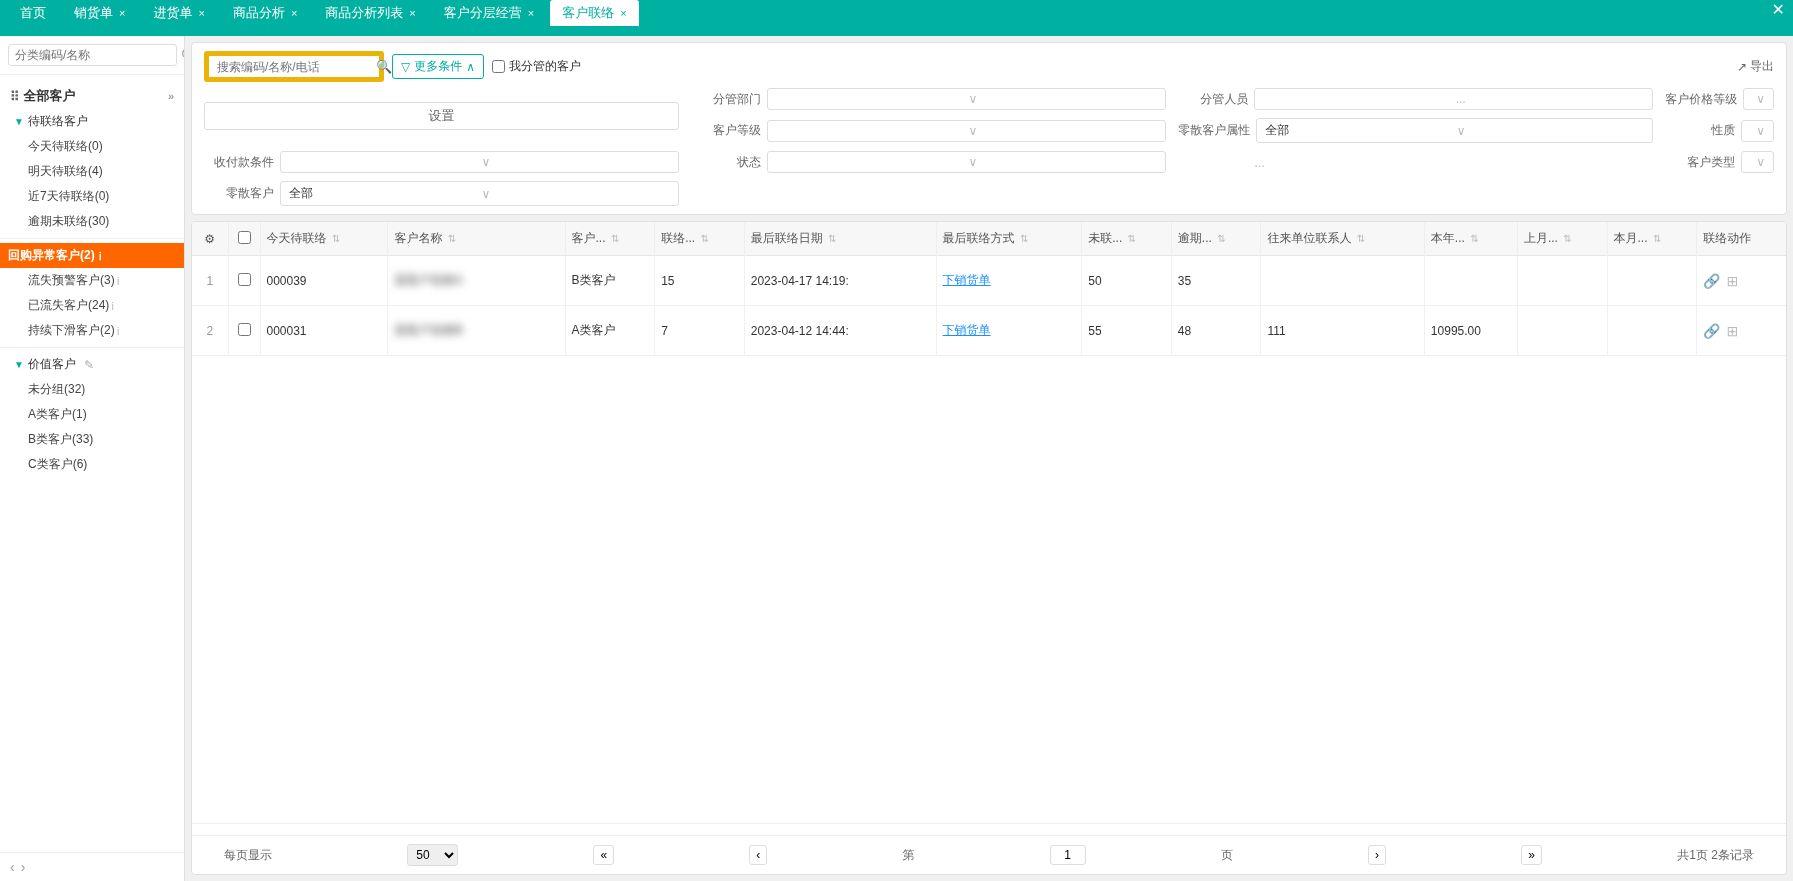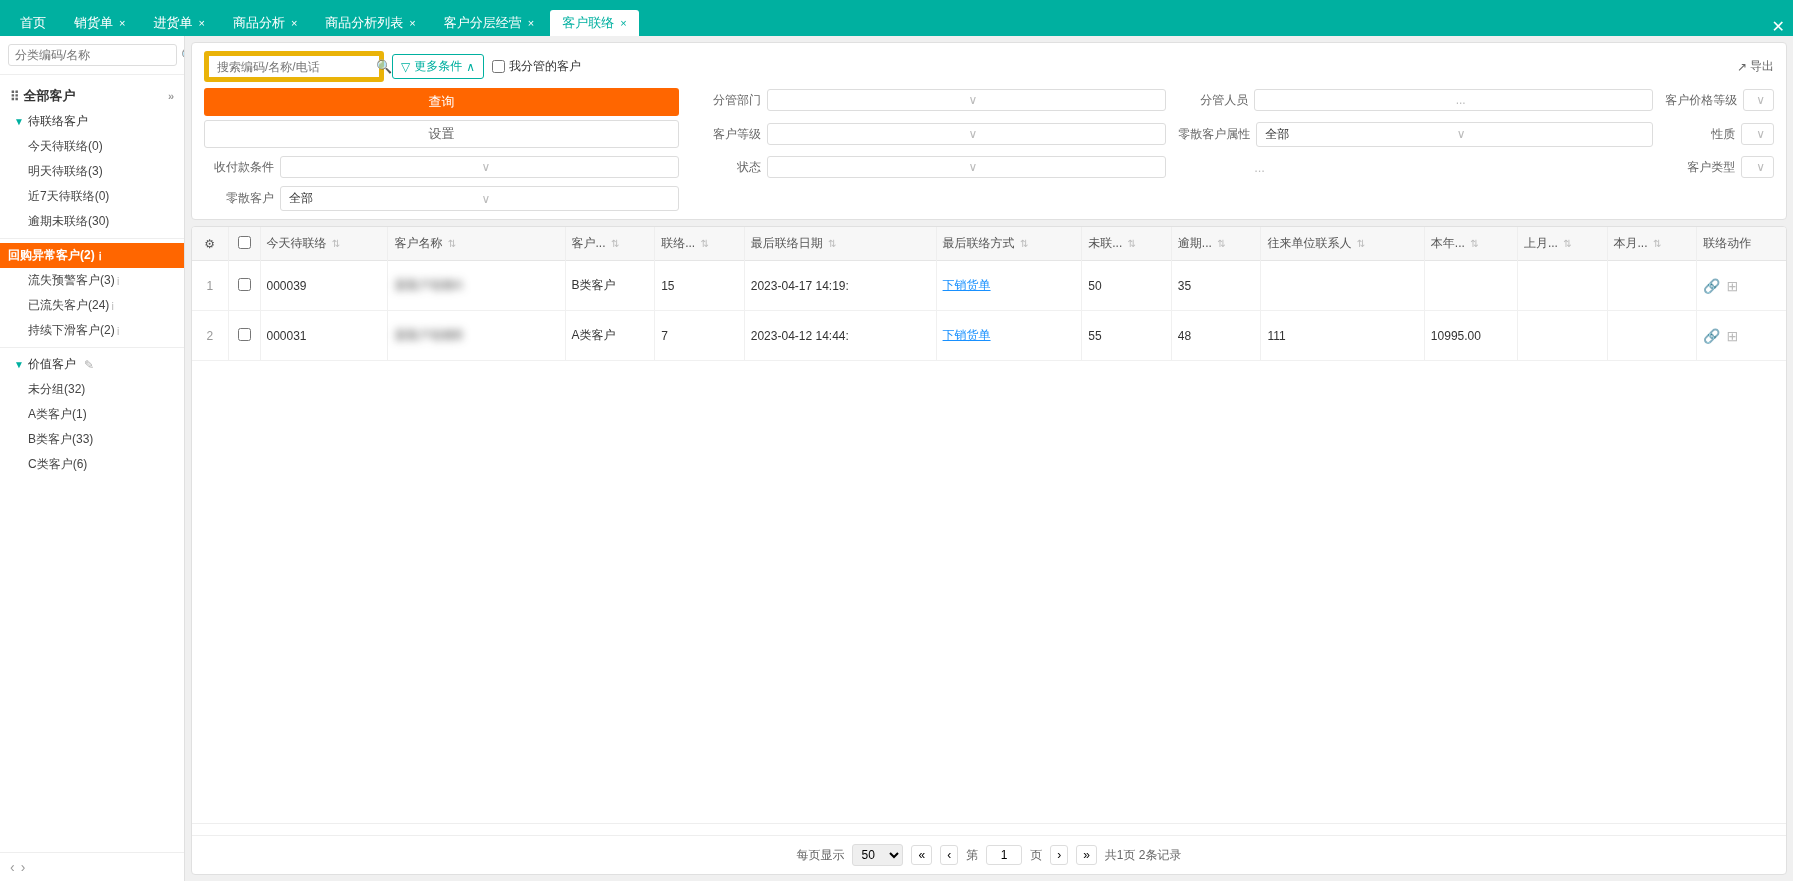--- a/index.html
+++ b/index.html
@@ -3,21 +3,21 @@
   <meta charset="utf-8">
   <style>
     * { box-sizing: border-box; margin: 0; padding: 0; }
     body { font-family: "Microsoft YaHei", "PingFang SC", sans-serif; font-size: 13px; background: #f5f5f5; color: #333; overflow: hidden; }
 
     
     .top-nav {
       background: #00b0a0;
       height: 36px;
       display: flex;
-      align-items: flex-end;
+      align-items: flex-start;
       padding: 0 8px;
       gap: 4px;
       position: relative;
     }
     .top-nav .nav-item {
       color: #fff;
       padding: 4px 12px;
       border-radius: 3px;
       cursor: pointer;
       font-size: 13px;
@@ -303,21 +303,21 @@
     
     .table-scroll {
       flex: 1;
       overflow: auto;
     }
 
     
     .pagination-bar {
       display: flex;
       align-items: center;
-      justify-content: center;
+      justify-content: space-between;
       padding: 8px 32px;
       border-top: 1px solid #eee;
       gap: 8px;
       font-size: 12px;
       color: #666;
     }
     .pagination-bar .page-size-select {
       border: 1px solid #ddd;
       border-radius: 3px;
       padding: 2px 4px;
@@ -435,21 +435,21 @@
         <span class="sidebar-collapse-btn">»</span>
       </div>
       <div class="sidebar-group-header">
         <span class="arrow">▼</span>
         <span>待联络客户</span>
       </div>
       <div class="sidebar-item-row">
         <span>今天待联络(0)</span>
       </div>
       <div class="sidebar-item-row">
-        <span>明天待联络(3)</span>
+        <span>明天待联络(4)</span>
       </div>
       <div class="sidebar-item-row">
         <span>近7天待联络(0)</span>
       </div>
       <div class="sidebar-item-row">
         <span>逾期未联络(30)</span>
       </div>
       <div class="sidebar-divider"></div>
 
       <div class="sidebar-row-orange">
@@ -530,21 +530,20 @@
           </div>
         </div>
         <div class="filter-field">
           <label>分管人员</label>
           <div class="field-input" style="flex:1;display:flex;align-items:center;border:1px solid #ddd;border-radius:3px;padding:3px 8px;font-size:12px;cursor:pointer;">
             <span style="flex:1;color:#ccc;"></span>
             <span style="color:#bbb;">...</span>
           </div>
         </div>
         <div class="filter-actions" style="grid-row:1/3;">
-          <button class="btn-query">查询</button>
           <button class="btn-setting">设置</button>
         </div>
 
         <div class="filter-field">
           <label>客户价格等级</label>
           <div class="field-input" style="flex:1;display:flex;align-items:center;border:1px solid #ddd;border-radius:3px;padding:3px 8px;font-size:12px;cursor:pointer;">
             <span style="flex:1;color:#ccc;"></span>
             <span style="color:#bbb;">∨</span>
           </div>
         </div>

